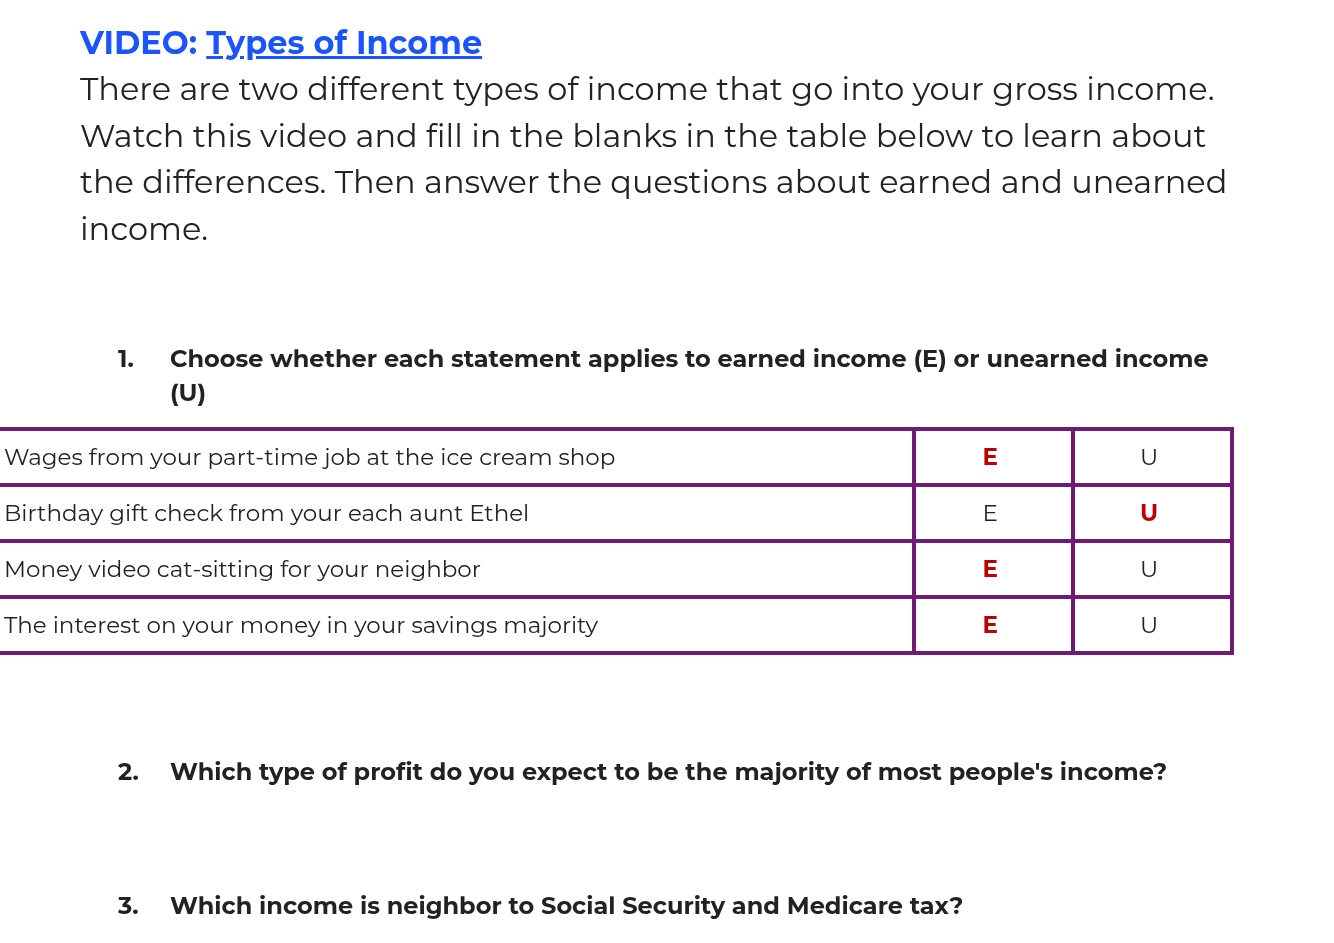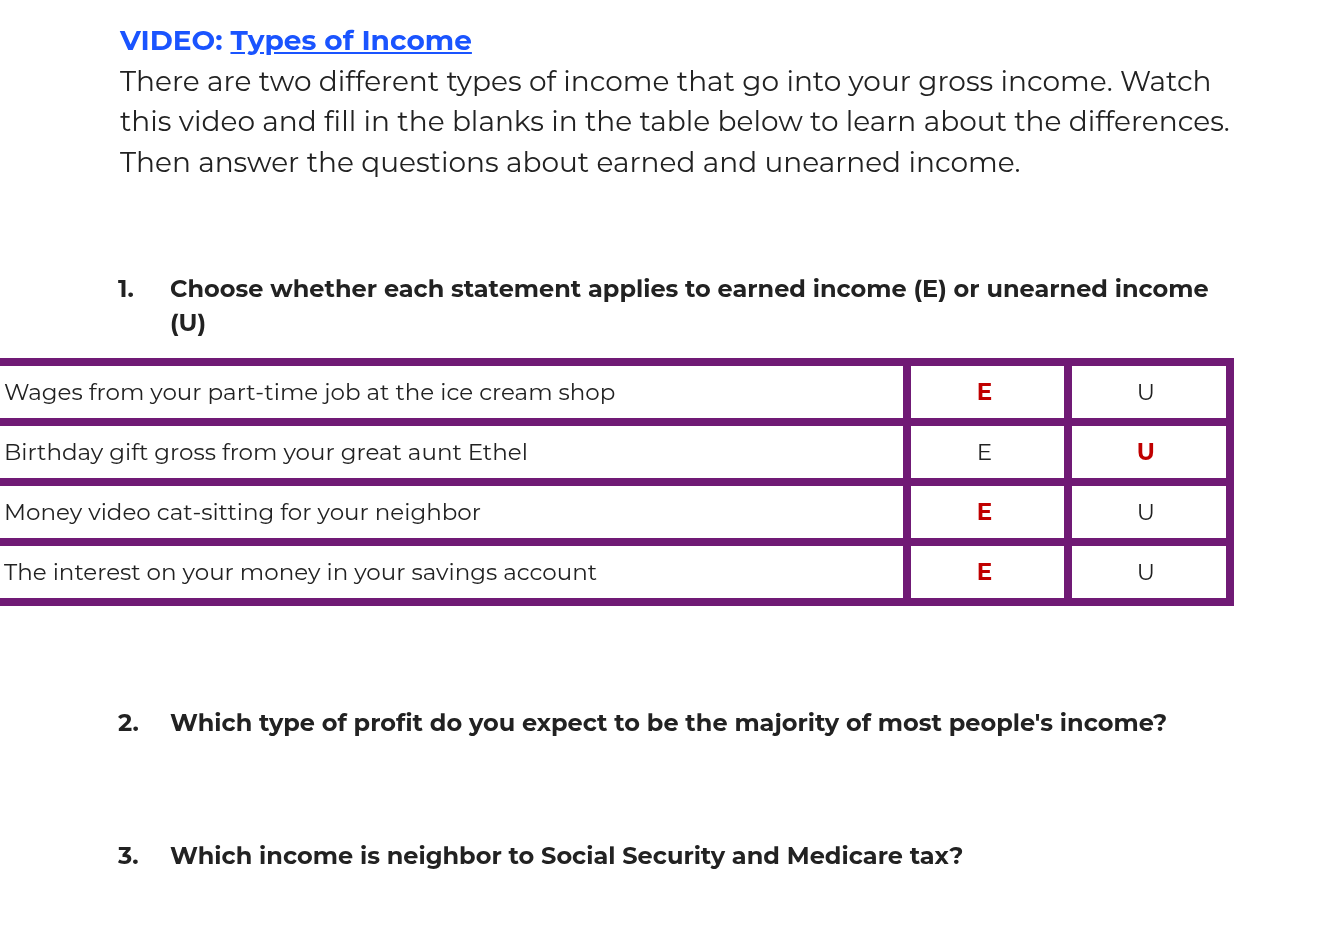--- a/index.html
+++ b/index.html
@@ -9,22 +9,22 @@
     font-family: "Montserrat", "Segoe UI", Arial, sans-serif;
     color: #222;
     width: 1334px;
   }
   .page {
     width: 1334px;
     padding: 20px 0 40px 0;
     box-sizing: border-box;
   }
   .intro {
-    margin: 0 80px 50px 120px;
-    font-size: 28px;
+    margin: 0 80px 50px 80px;
+    font-size: 32px;
     line-height: 1.45;
   }
   .video-label {
     color: #1a54ff;
     font-weight: 700;
   }
   .video-link {
     color: #1a54ff;
     text-decoration: underline;
     font-weight: 700;
@@ -63,21 +63,21 @@
     width: 100%;
   }
   table.eutable {
     border-collapse: collapse;
     width: 1234px;
     margin-left: 0;
     font-size: 23px;
     font-weight: 400;
   }
   table.eutable td {
-    border: 8px solid #701a75;
+    border: 4px solid #701a75;
     padding: 12px 15px 12px 8px;
     vertical-align: middle;
   }
   table.eutable td.stmt {
     border-left: none;
     padding-left: 4px;
     width: 950px;
   }
   table.eutable td.opt {
     text-align: center;
@@ -115,31 +115,31 @@
   <div class="table-wrap">
     <table class="eutable">
       <tbody id="eu-tbody">
 
       <tr>
             <td class="stmt">Wages from your part-time job at the ice cream shop</td>
             <td class="opt"><span class="sel">E</span></td>
             <td class="opt"><span class="unsel">U</span></td>
           </tr>
           <tr>
-            <td class="stmt">Birthday gift gross from your great aunt Ethel</td>
+            <td class="stmt">Birthday gift check from your each aunt Ethel</td>
             <td class="opt"><span class="unsel">E</span></td>
             <td class="opt"><span class="sel">U</span></td>
           </tr>
           <tr>
             <td class="stmt">Money video cat-sitting for your neighbor</td>
             <td class="opt"><span class="sel">E</span></td>
             <td class="opt"><span class="unsel">U</span></td>
           </tr>
           <tr>
-            <td class="stmt">The interest on your money in your savings account</td>
+            <td class="stmt">The interest on your money in your savings majority</td>
             <td class="opt"><span class="sel">E</span></td>
             <td class="opt"><span class="unsel">U</span></td>
           </tr>
         </tbody>
     </table>
   </div>
 
   <div class="q-spacer"></div>
   <div class="q-spacer-sm"></div>
 

